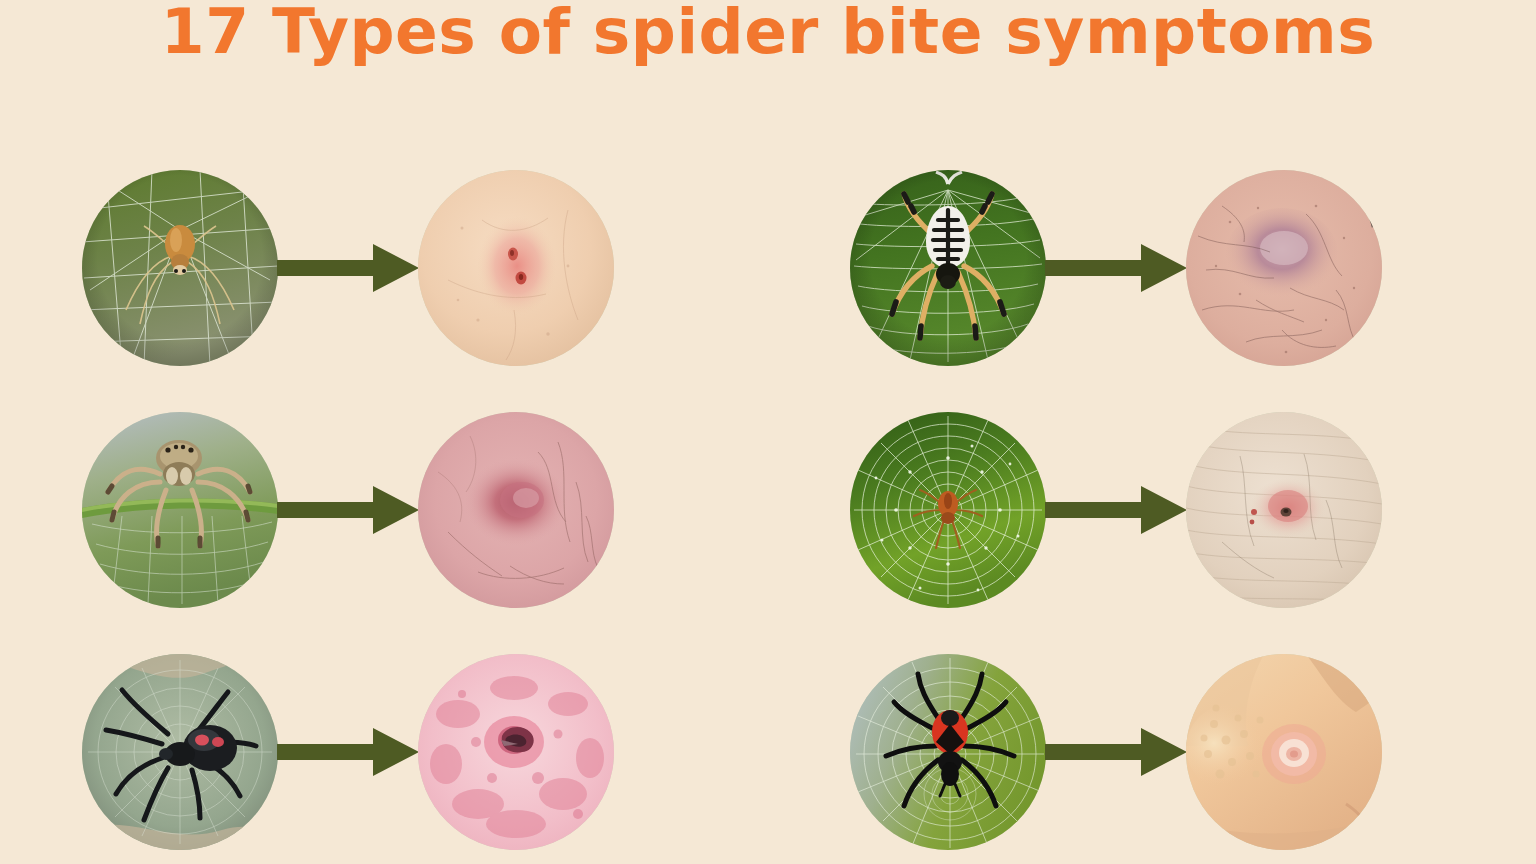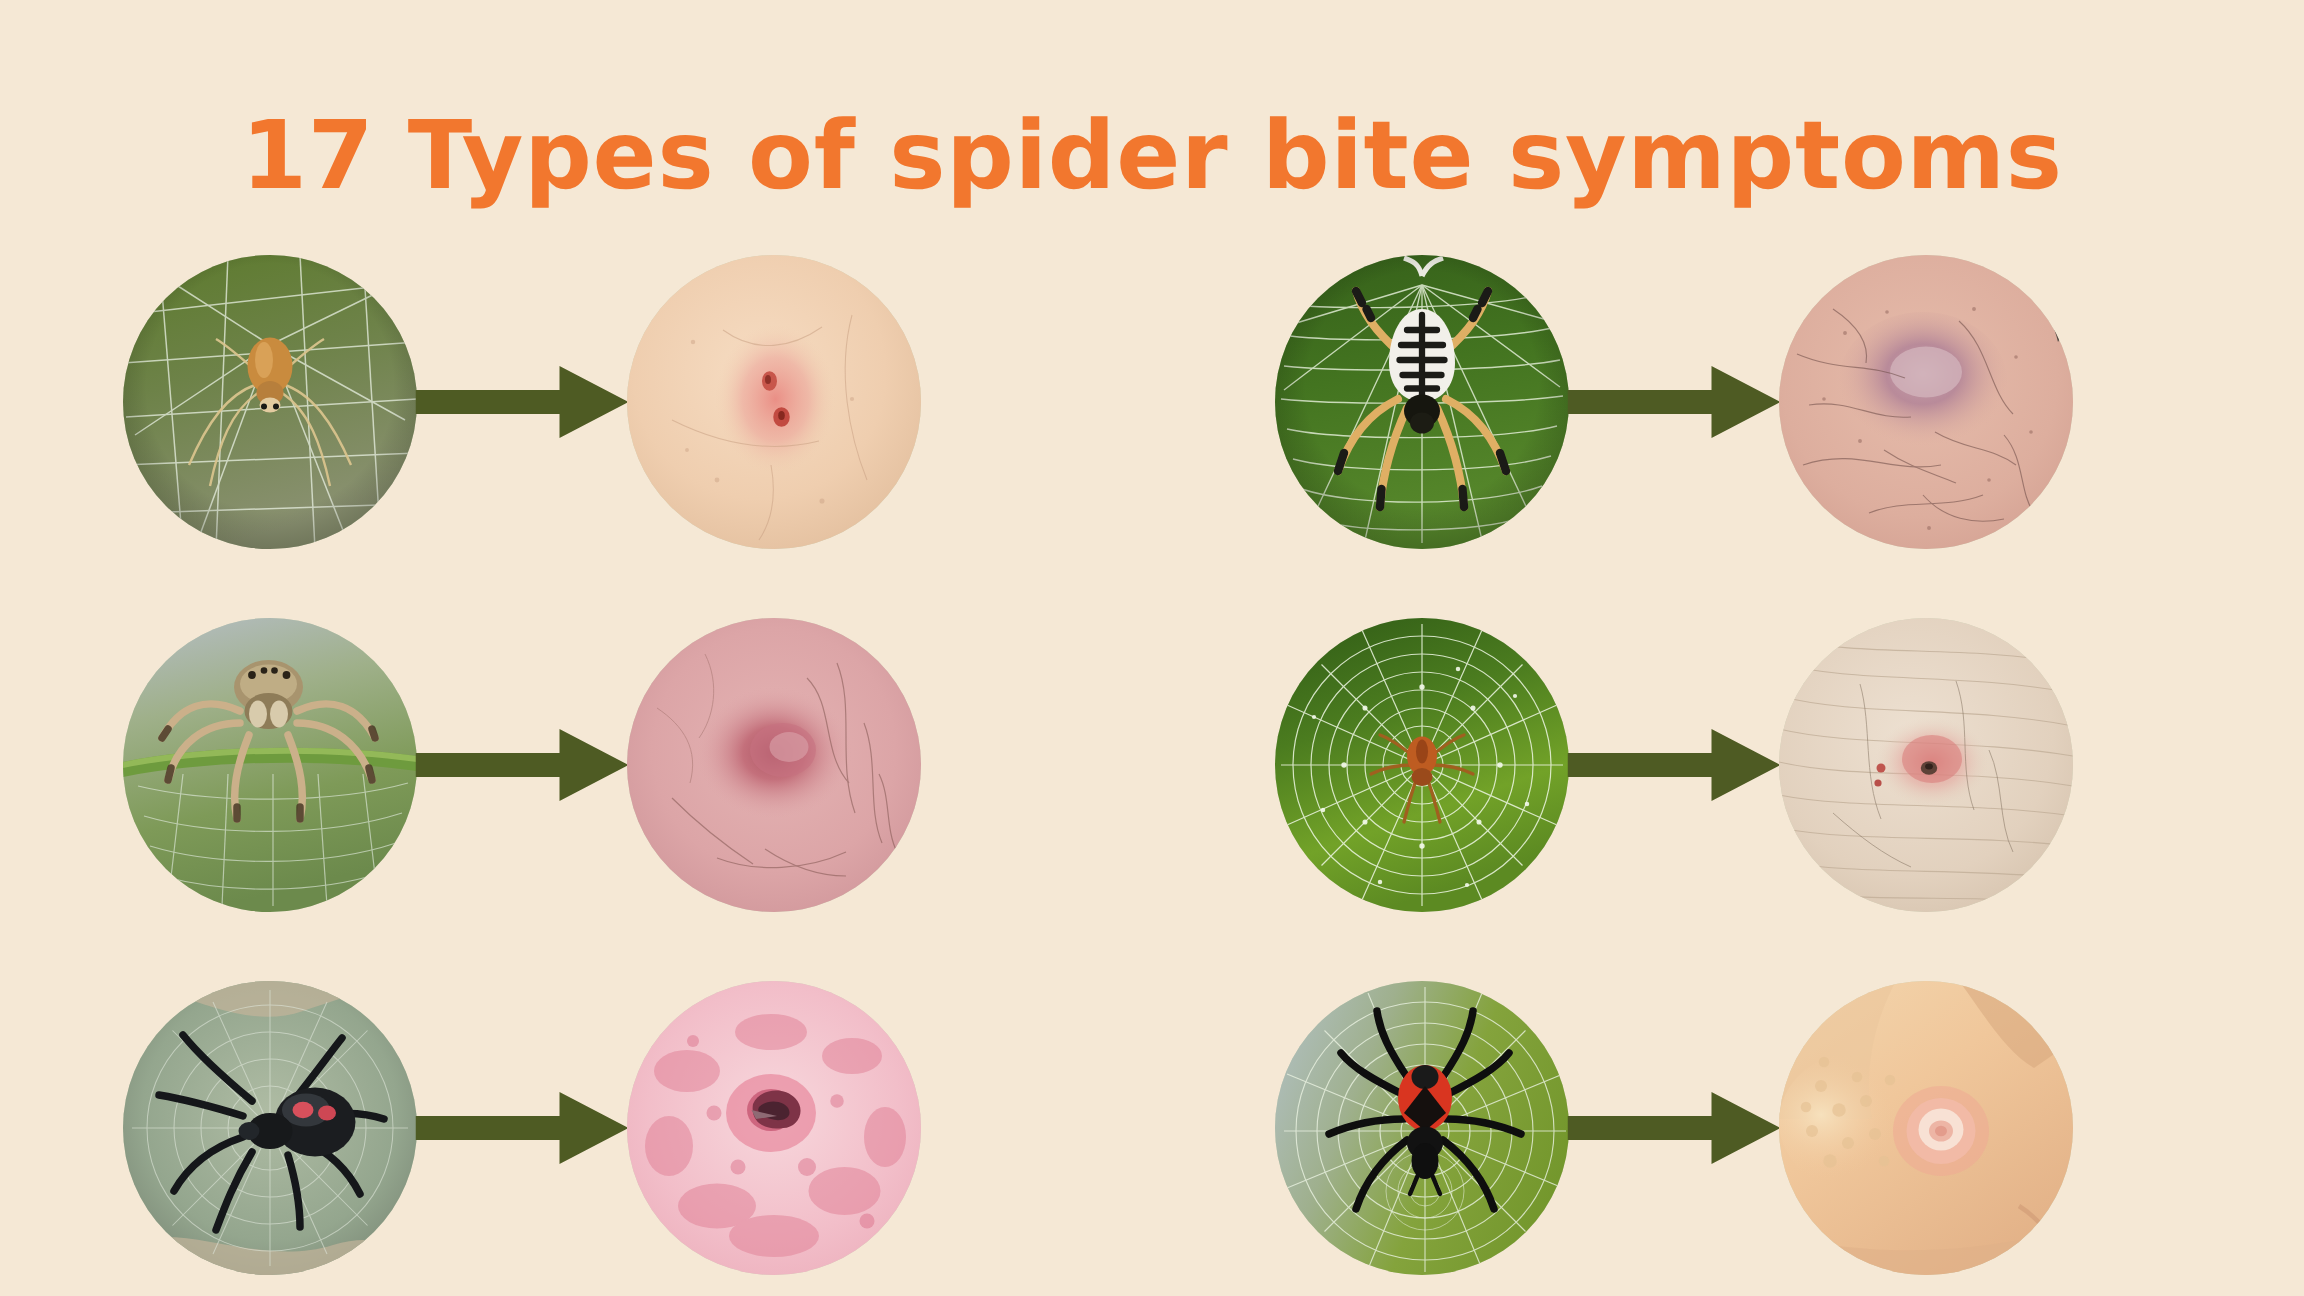--- a/index.html
+++ b/index.html
@@ -18,23 +18,21 @@
   }
 
   
   .title-bar {
     position: absolute;
     top: 0;
     left: 0;
     width: 1536px;
     height: 118px;
     display: flex;
-    align-items: center;
     justify-content: center;
-    margin-top: 44px;
   }
   .title {
     font-family: "DejaVu Sans", sans-serif;
     font-weight: 700;
     font-size: 63px;
     letter-spacing: 0.5px;
     color: #F2772E;
     white-space: nowrap;
     text-align: center;
     line-height: 1;

